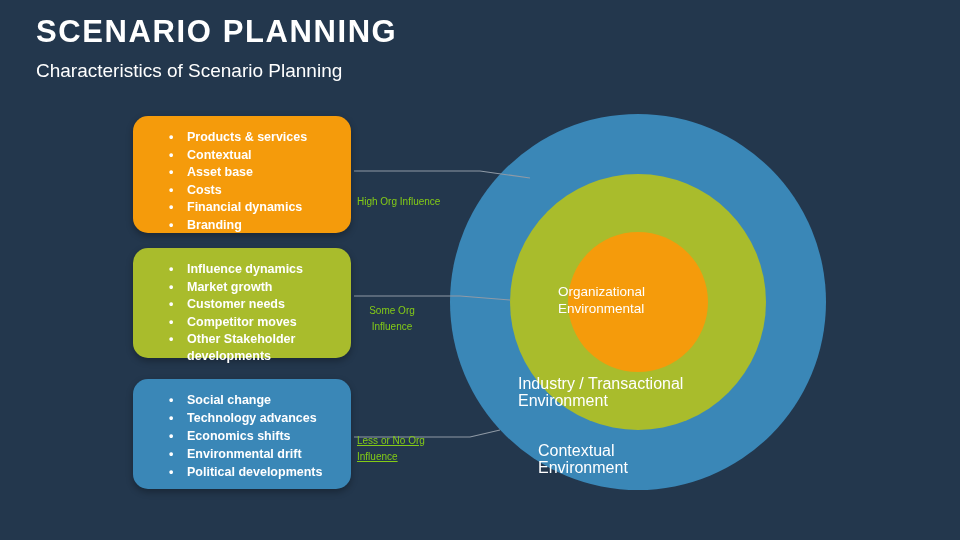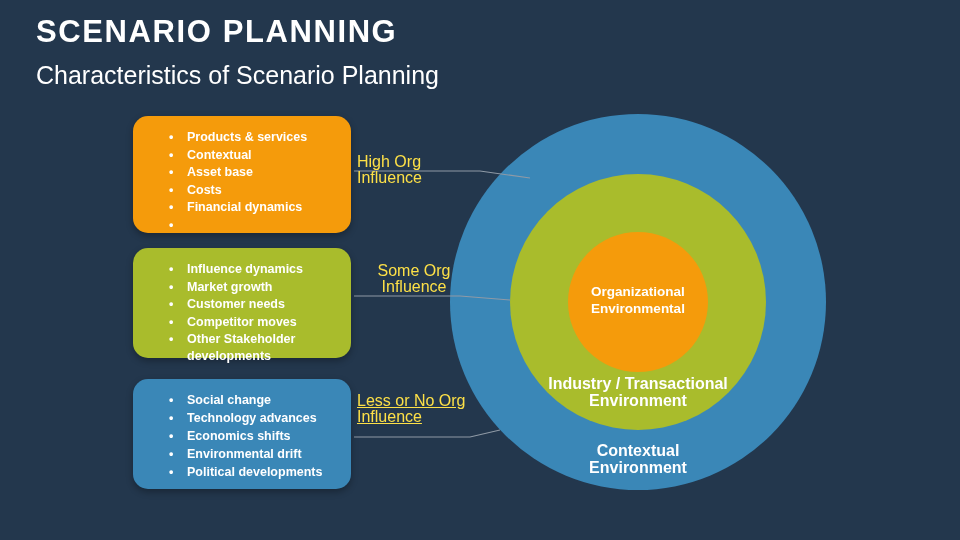--- a/index.html
+++ b/index.html
@@ -33,21 +33,21 @@
   #slide-title {
     font-size: 31px;
     font-weight: bold;
     color: #ffffff;
     letter-spacing: 1.6px;
     line-height: 1.15;
     margin: 0;
     white-space: nowrap;
   }
   #slide-subtitle {
-    font-size: 25px;
+    font-size: 19px;
     font-weight: normal;
     color: #ffffff;
     margin: 10px 0 0 0;
     line-height: 1.2;
     white-space: nowrap;
   }
 
   
   .callout {
     position: absolute;
@@ -102,33 +102,34 @@
     background: #3a87b7;
   }
   #callout-contextual li,
   #callout-contextual li .bullet {
     line-height: 17.5px;
   }
 
   
   .connector-label {
     position: absolute;
-    color: #fde047;
-    font-size: 16px;
+    color: #84cc16;
+    font-size: 10px;
     font-weight: normal;
     line-height: 16px;
+    margin-top: 40px;
   }
   #label-high {
     left: 357px;
     top: 154px;
     width: 130px;
     text-align: left;
   }
   #label-some {
-    left: 360px;
+    left: 338px;
     top: 263px;
     width: 108px;
     text-align: center;
   }
   #label-less {
     left: 357px;
     top: 393px;
     width: 140px;
     text-align: left;
     text-decoration: underline;
@@ -148,22 +149,21 @@
   #circles {
     position: absolute;
     left: 0;
     top: 0;
     width: 960px;
     height: 540px;
   }
   .ring-label {
     position: absolute;
     color: #ffffff;
-    font-weight: bold;
-    text-align: center;
+    font-weight: normal;
     line-height: 17px;
   }
   #ring-label-outer {
     left: 538px;
     top: 442px;
     width: 200px;
     font-size: 16px;
   }
   #ring-label-middle {
     left: 518px;
@@ -242,20 +242,21 @@
         <li>
           <span class="bullet">•</span>
           <span class="li-text">Costs</span>
         </li>
         <li>
           <span class="bullet">•</span>
           <span class="li-text">Financial dynamics</span>
         </li>
         <li>
           <span class="bullet">•</span>
+          <span class="li-text">Branding</span>
         </li>
       </ul>
   </div>
   <div class="callout" id="callout-industry">
     <ul>
         <li>
           <span class="bullet">•</span>
           <span class="li-text">Influence dynamics</span>
         </li>
         <li>

